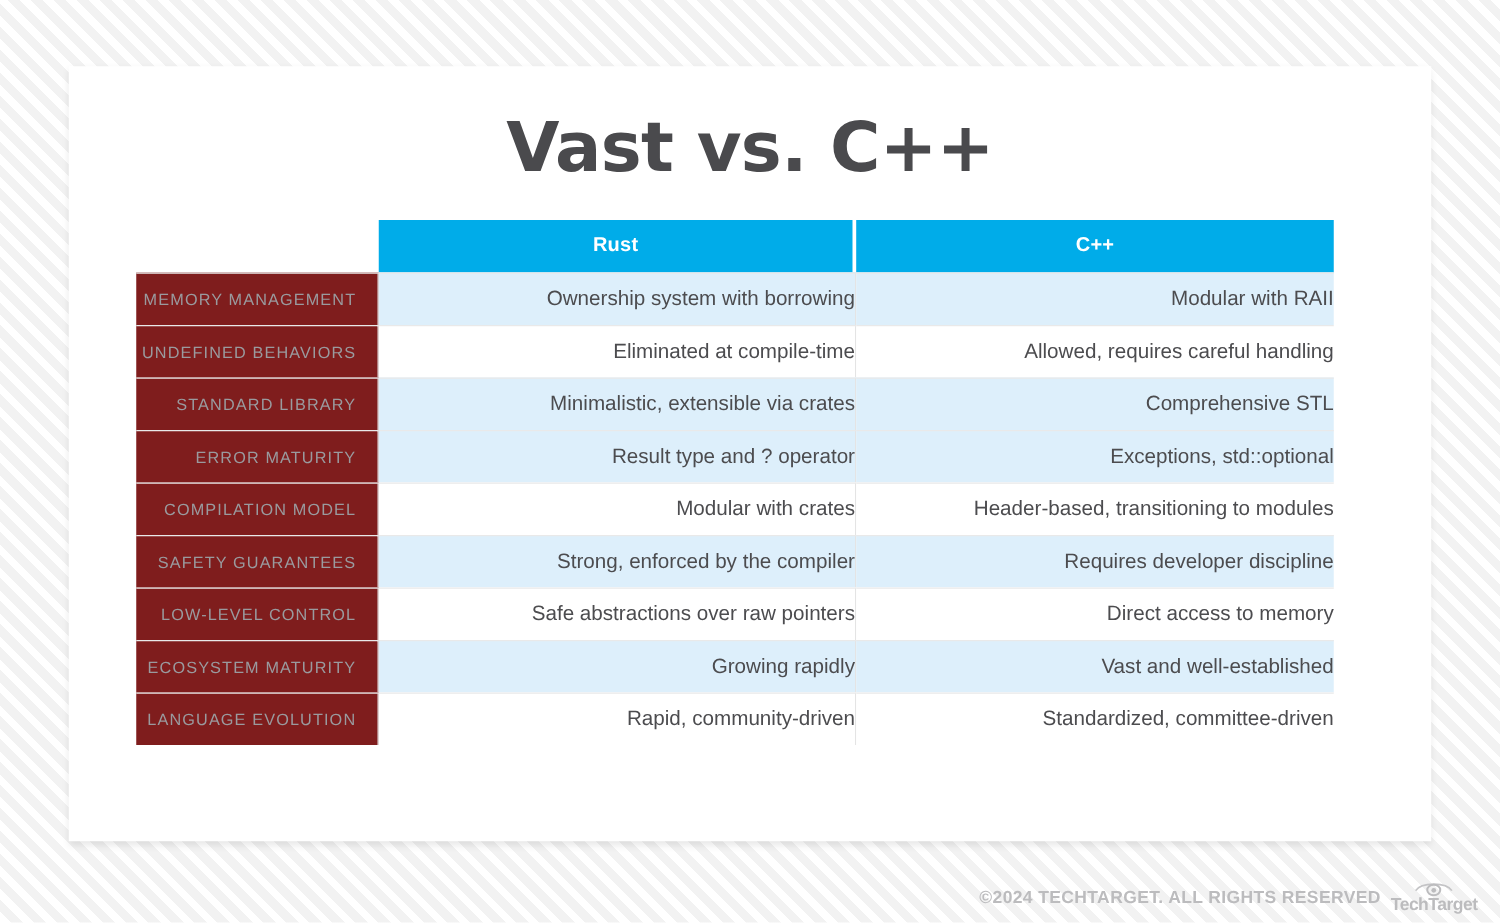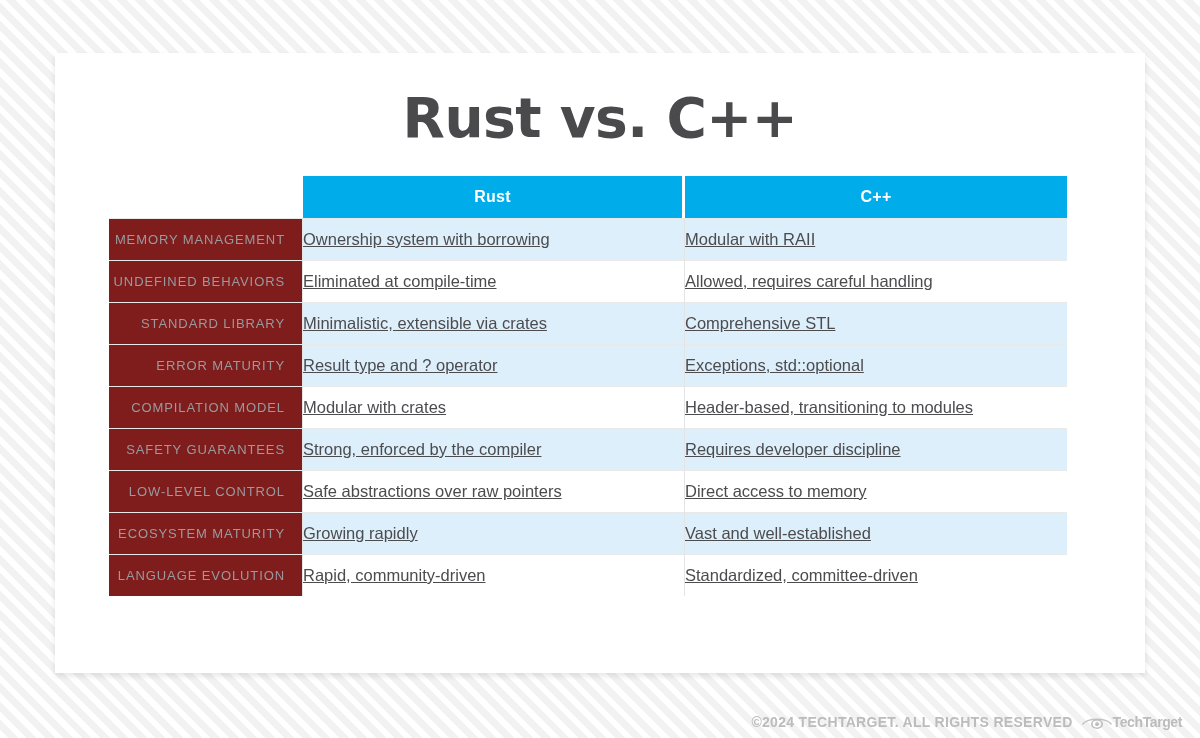--- a/index.html
+++ b/index.html
@@ -94,23 +94,22 @@
     text-align: right;
     padding-right: 17px;
     font-size: 13px;
     letter-spacing: 0.9px;
     color: #9a9a9e;
     background: #7f1d1d;
     border-right: 1px solid #e4e4e4;
   }
 
   #compare-table tbody td.val {
-    text-align: left;
+    text-align: right;
     background: #ffffff;
-    text-decoration: underline;
   }
 
   #compare-table tbody td.val.rust {
     border-right: 1px solid #e4e4e4;
   }
 
   
   #compare-table tbody tr.alt td.val {
     background: #ddeffb;
   }
@@ -128,39 +127,39 @@
   #copyright {
     font-size: 14px;
     font-weight: bold;
     letter-spacing: 0.3px;
     color: #bcbcbe;
     white-space: nowrap;
   }
 
   #tt-logo {
     display: flex;
-    flex-direction: row;
+    flex-direction: column;
     align-items: center;
     color: #bcbcbe;
   }
   #tt-logo .eye { display:block; line-height: 0; margin-bottom: -1px; }
   #tt-logo .word {
     font-size: 14px;
     font-weight: bold;
     letter-spacing: -0.4px;
     line-height: 1;
     color: #bcbcbe;
   }
 </style>
 </head>
 <body>
 
 <div id="card">
 
-  <div id="title">Rust vs. C++</div>
+  <div id="title">Vast vs. C++</div>
 
   <table id="compare-table">
     <colgroup>
       <col class="c-label">
       <col class="c-rust">
       <col class="c-cpp">
     </colgroup>
     <thead>
       <tr>
         <th class="blank"></th>

